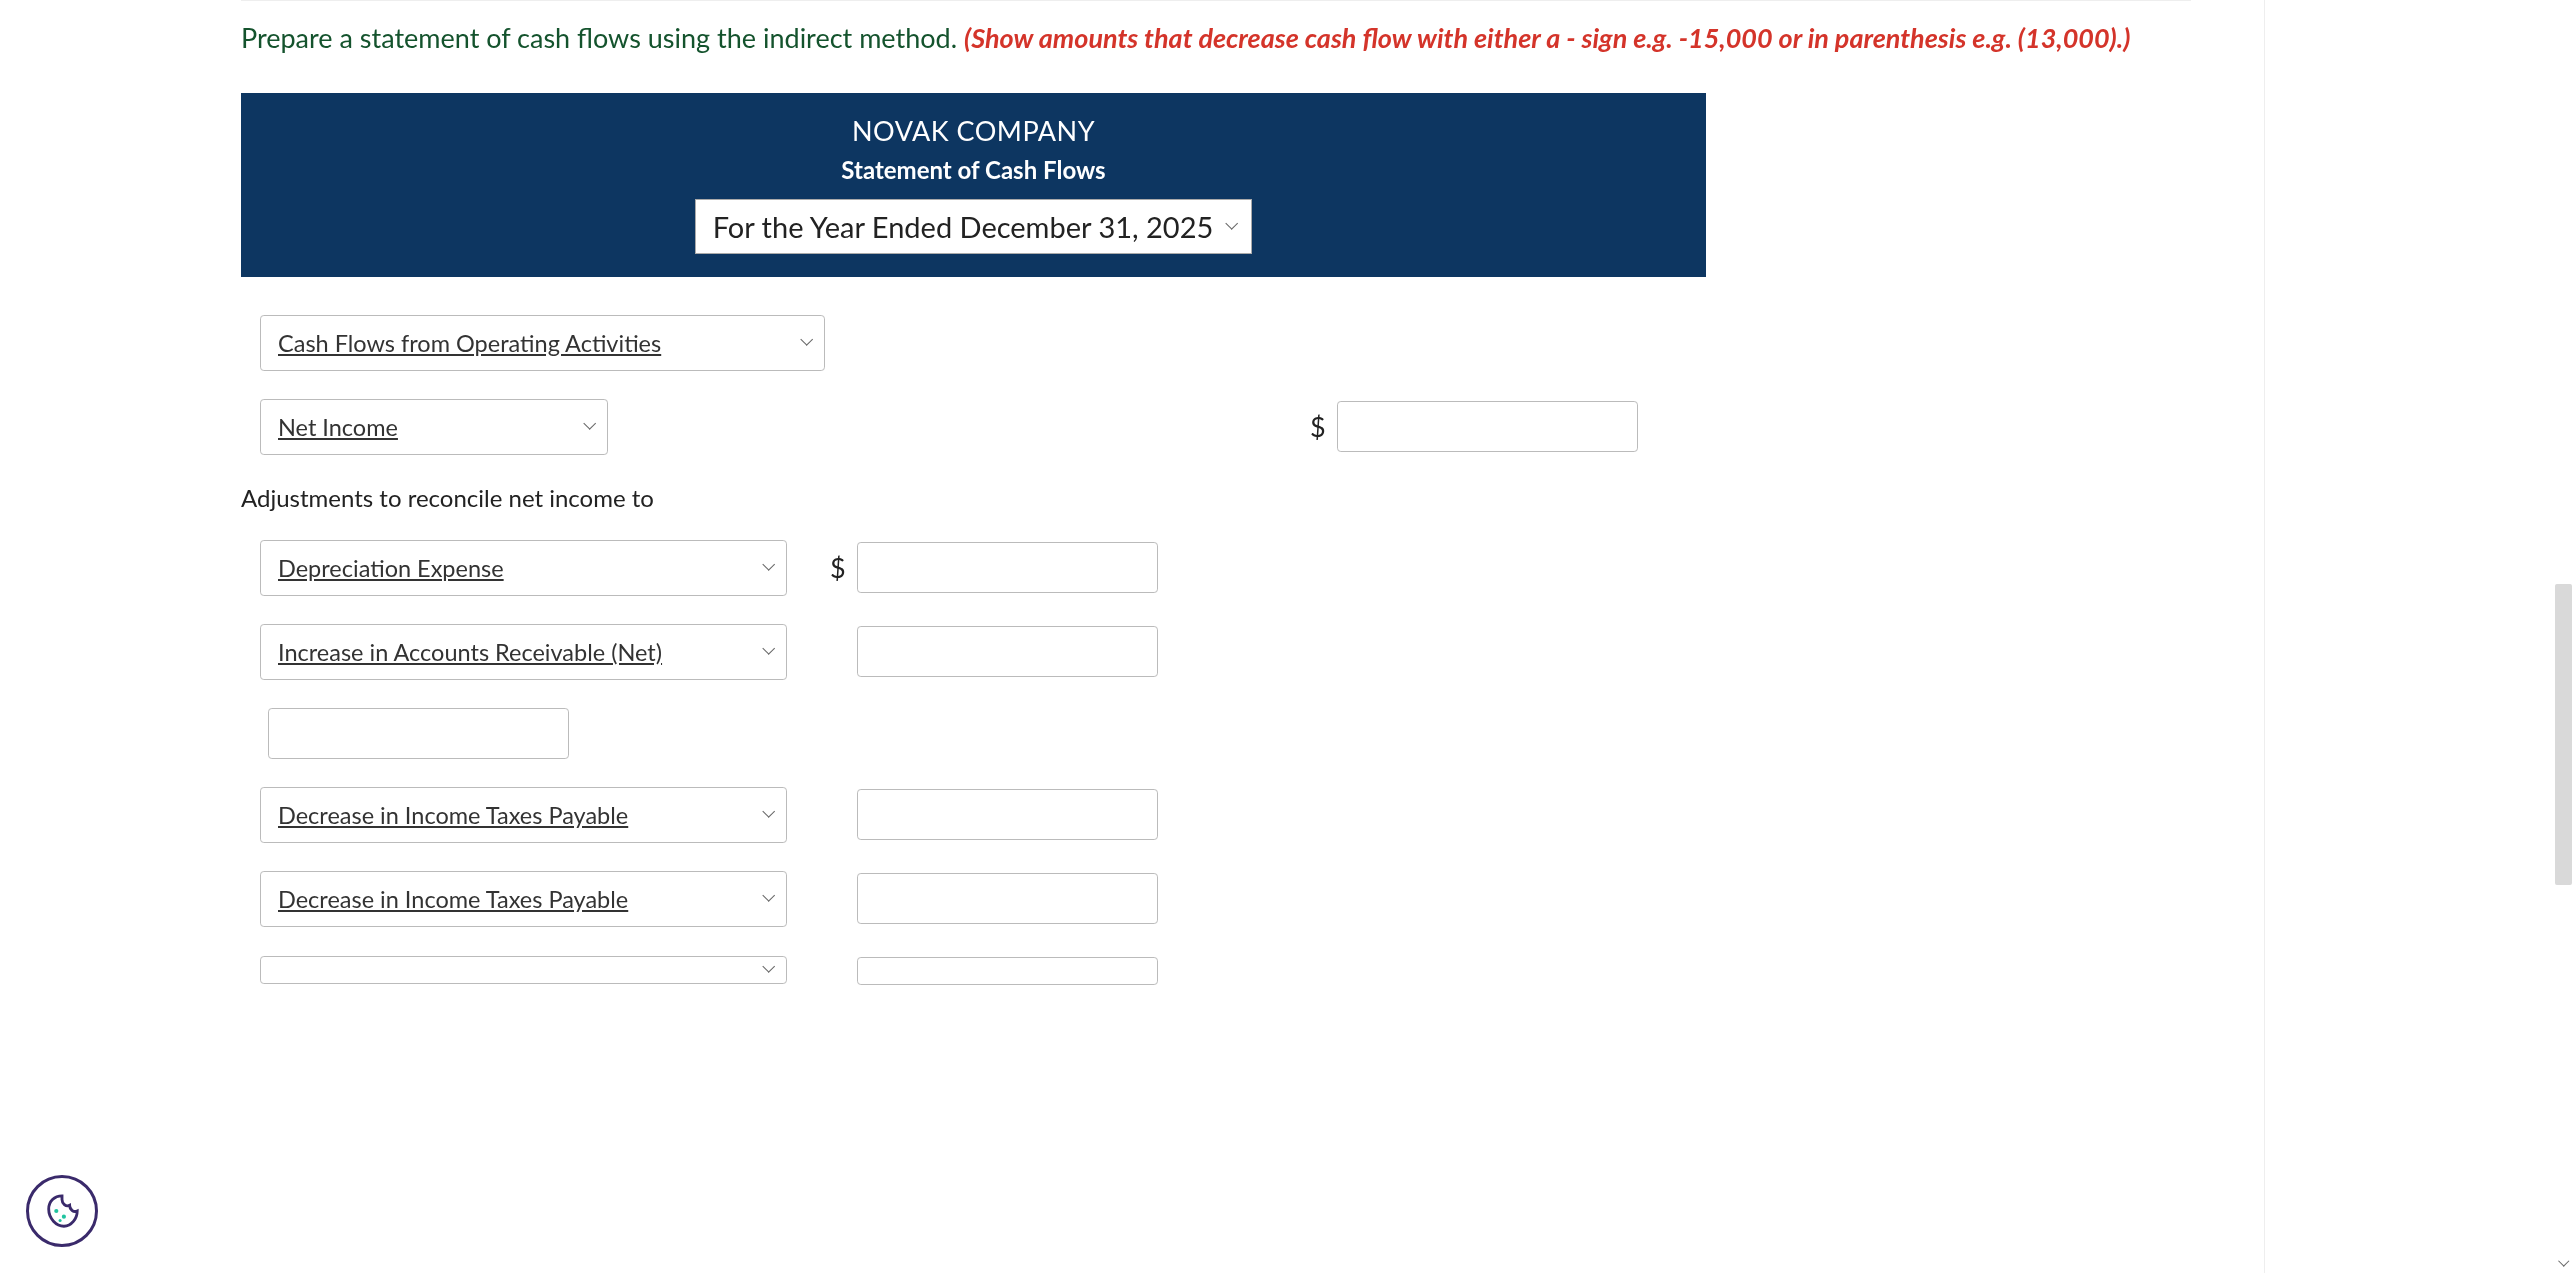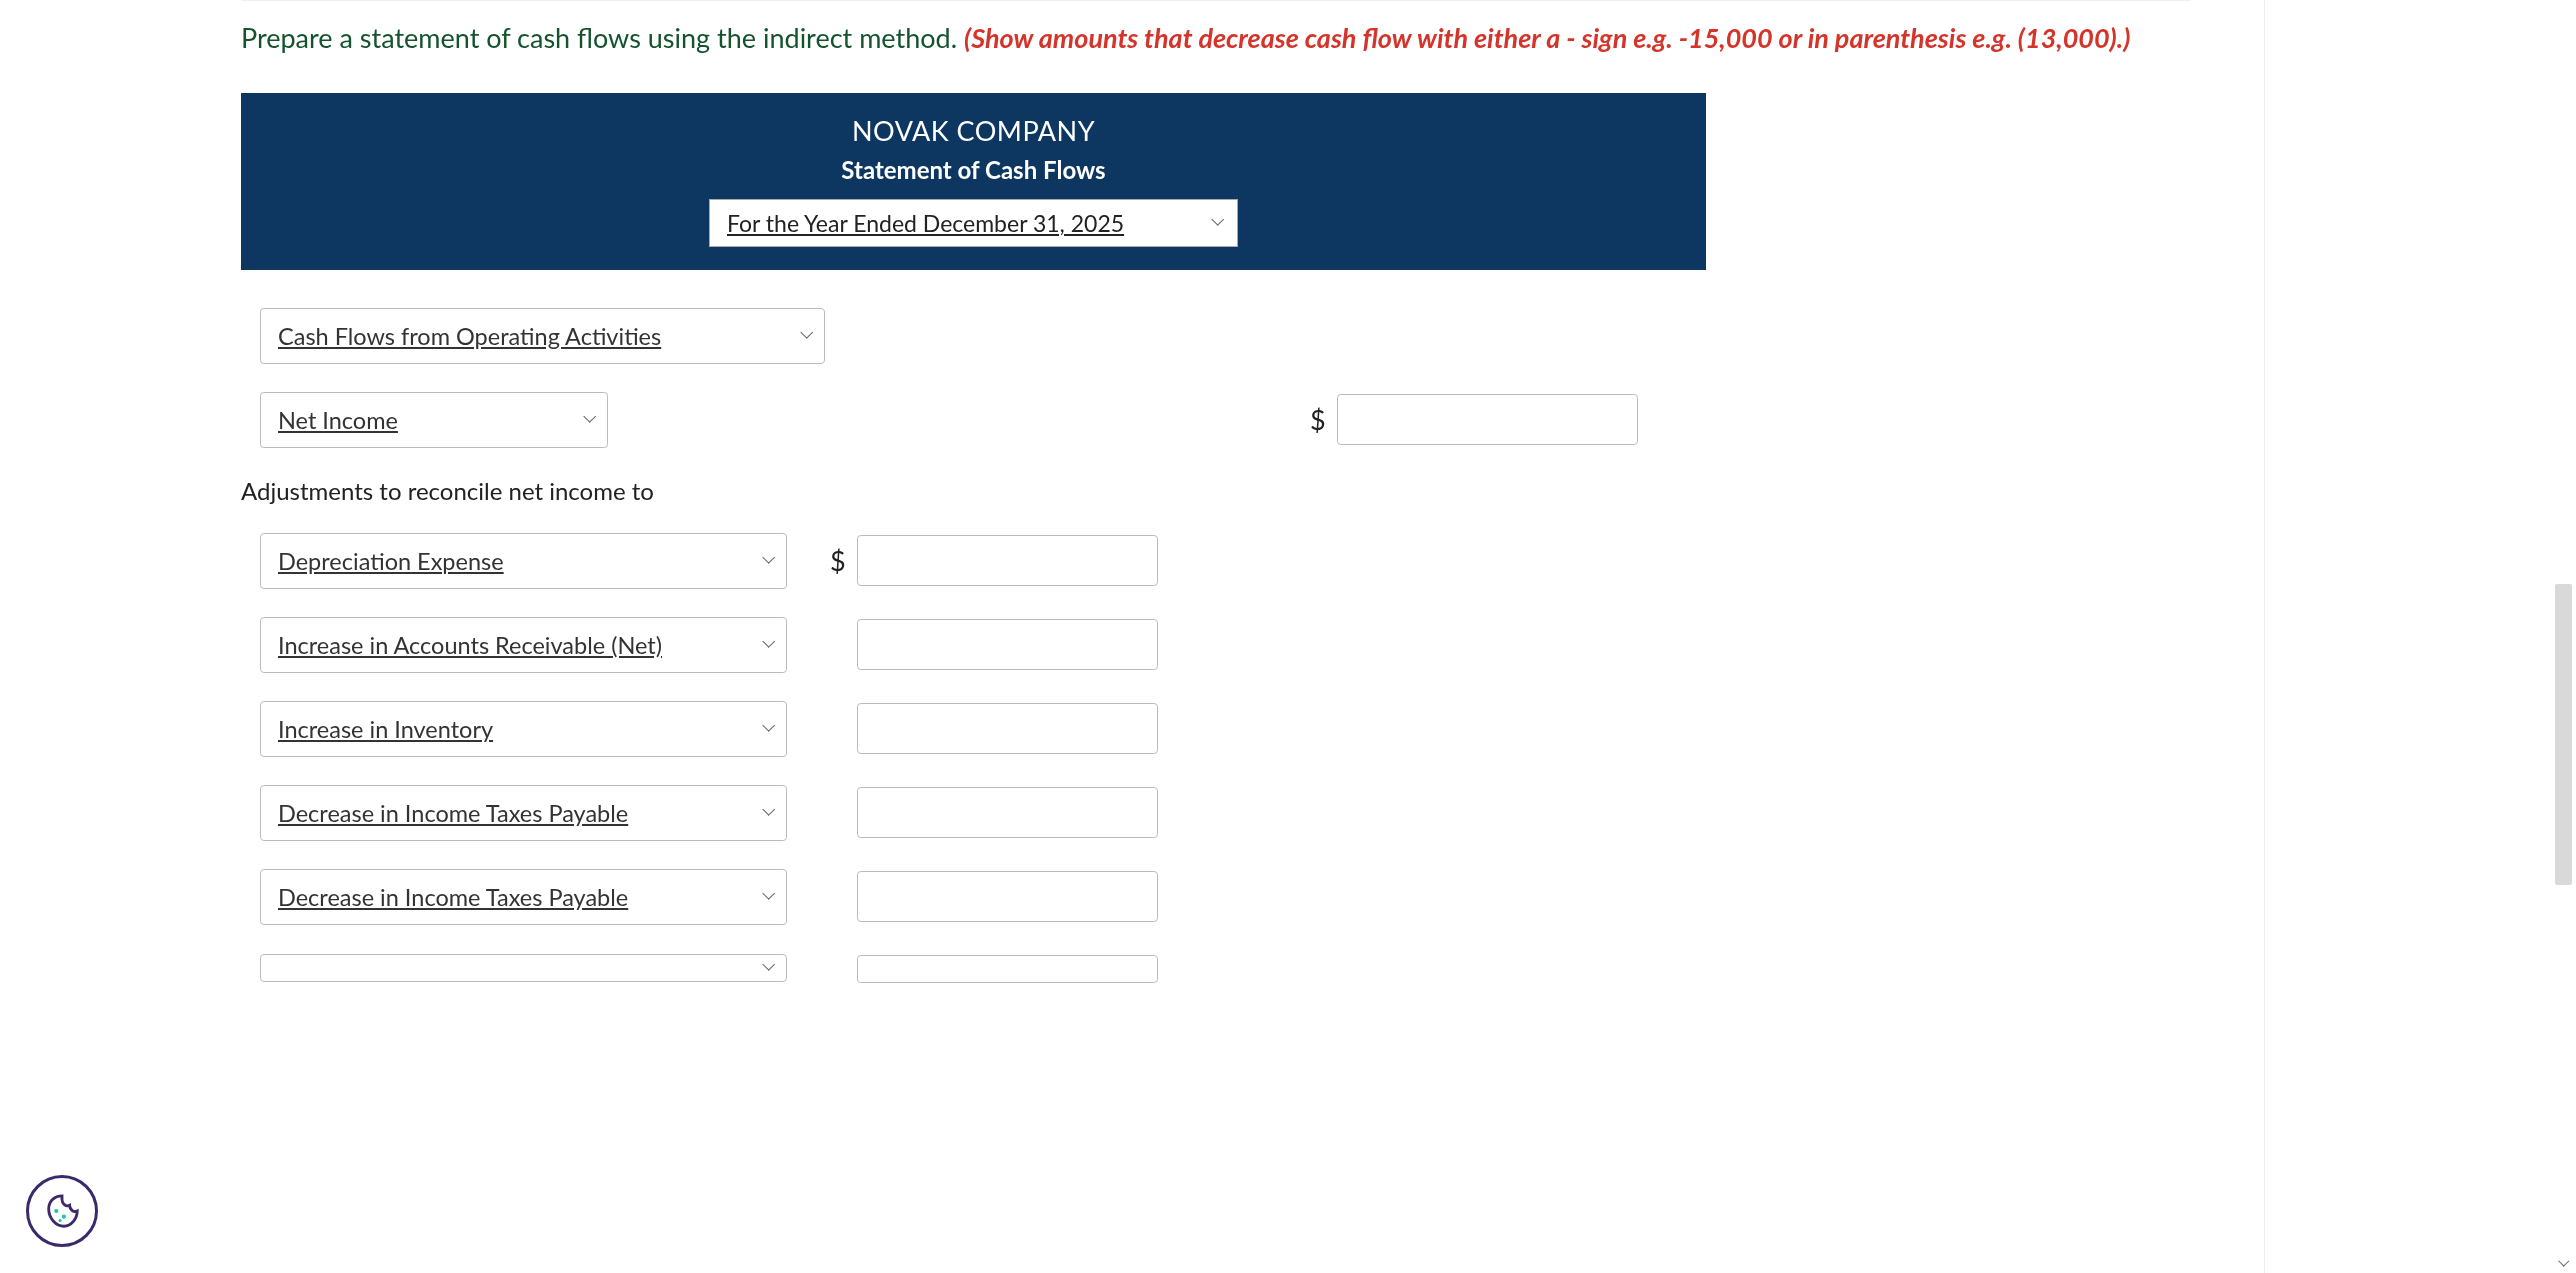--- a/index.html
+++ b/index.html
@@ -56,28 +56,27 @@
     margin-top: 7.5px;
   }
   .period-select-wrap {
     margin-top: 15px;
     display: inline-block;
     background: #fff;
     border: 0.9px solid #aaa;
   }
   .period-select {
     padding: 9.4px 38px 9.4px 17px;
-    font-size: 23px;
+    font-size: 29px;
     color: #222;
     min-width: 527px;
     position: relative;
     display: block;
     text-align: left;
     cursor: pointer;
-    text-decoration: underline;
   }
   .chevron {
     display: inline-block;
     width: 9.4px;
     height: 9.4px;
     border-right: 1.4px solid #666;
     border-bottom: 1.4px solid #666;
     transform: rotate(45deg);
     position: absolute;
     right: 15px;
@@ -276,26 +275,20 @@
             <span class="chevron"></span>
           </div>
         </div>
         <div class="cell-col1">
           <span class="dollar" style="visibility:hidden;">$</span>
           <input class="text-input" type="text" style="">
         </div>
       </div>
 
       <div class="row">
-        <div class="cell-label">
-          <div class="select-box w2" style="width:527px;">
-            <span>Increase in Inventory</span>
-            <span class="chevron"></span>
-          </div>
-        </div>
         <div class="cell-col1">
           <span class="dollar" style="visibility:hidden;">$</span>
           <input class="text-input" type="text" style="">
         </div>
       </div>
 
       <div class="row">
         <div class="cell-label">
           <div class="select-box w2" style="width:527px;">
             <span>Decrease in Income Taxes Payable</span>

